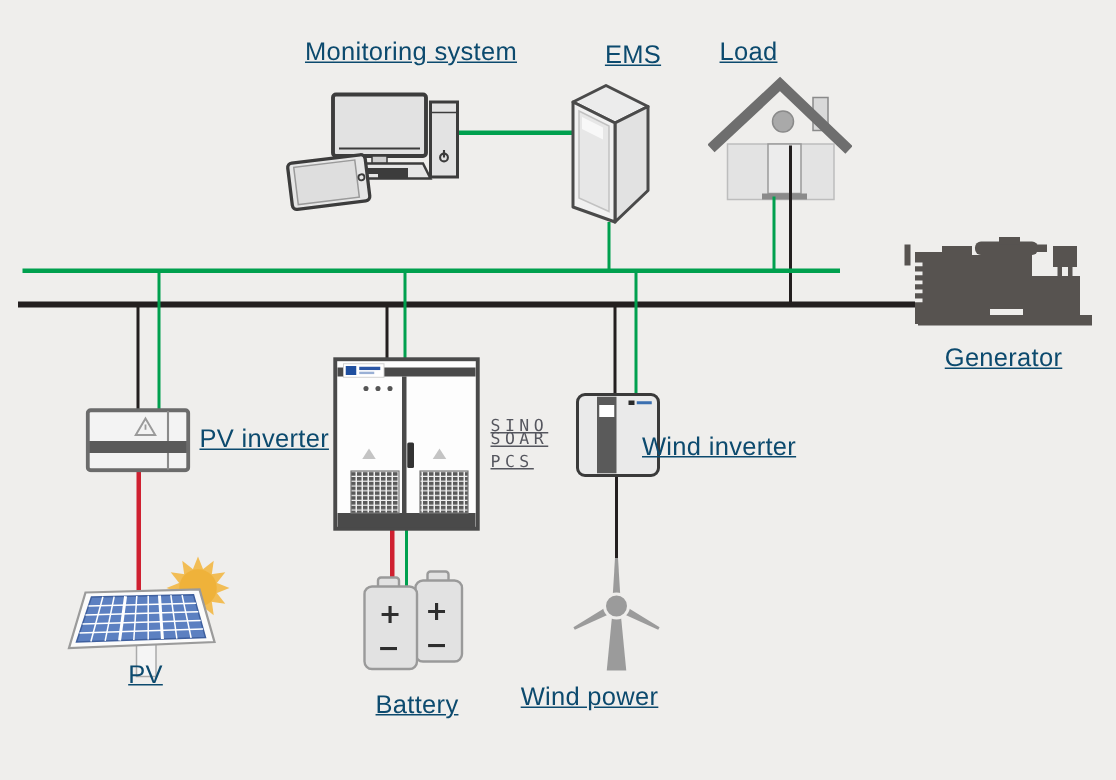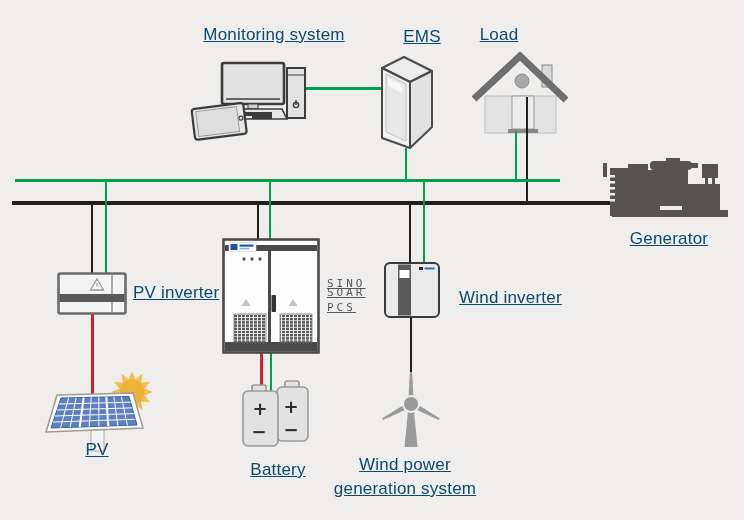--- a/index.html
+++ b/index.html
@@ -214,24 +214,23 @@
       <polygon points="36,45 42,45 45.5,81 32.5,81"></polygon>
     </g>
     <circle cx="39" cy="38" r="8" fill="#9b9b9b" stroke="#efeeec" stroke-width="2"></circle>
   </svg>
 
   <div class="lbl centered" style="left:274px;top:25px">Monitoring system</div>
   <div class="lbl centered" style="left:422px;top:27px">EMS</div>
   <div class="lbl centered" style="left:499px;top:25px">Load</div>
   <div class="lbl" style="left:133px;top:283px">PV inverter</div>
   <div class="lbl centered" style="left:669px;top:229px">Generator</div>
-  <div class="lbl" style="left:459px;top:288px">Wind inverter</div>
+  <div class="lbl" style="left:428px;top:288px">Wind inverter</div>
   <div class="lbl centered" style="left:97px;top:440px">PV</div>
   <div class="lbl centered" style="left:278px;top:460px">Battery</div>
-  <div class="lbl centered" style="left:405px;top:453px;line-height:24px">
+  <div class="lbl centered" style="left:393px;top:453px;line-height:24px">
     <div>Wind power</div>
-    <div>generation system</div>
   </div>
   <div class="brand" style="left:327px;top:277px">SINO</div>
   <div class="brand" style="left:327px;top:286px">SOAR</div>
   <div class="brand" style="left:327px;top:301px">PCS</div>
 
 </div>
 
 </body></html>

